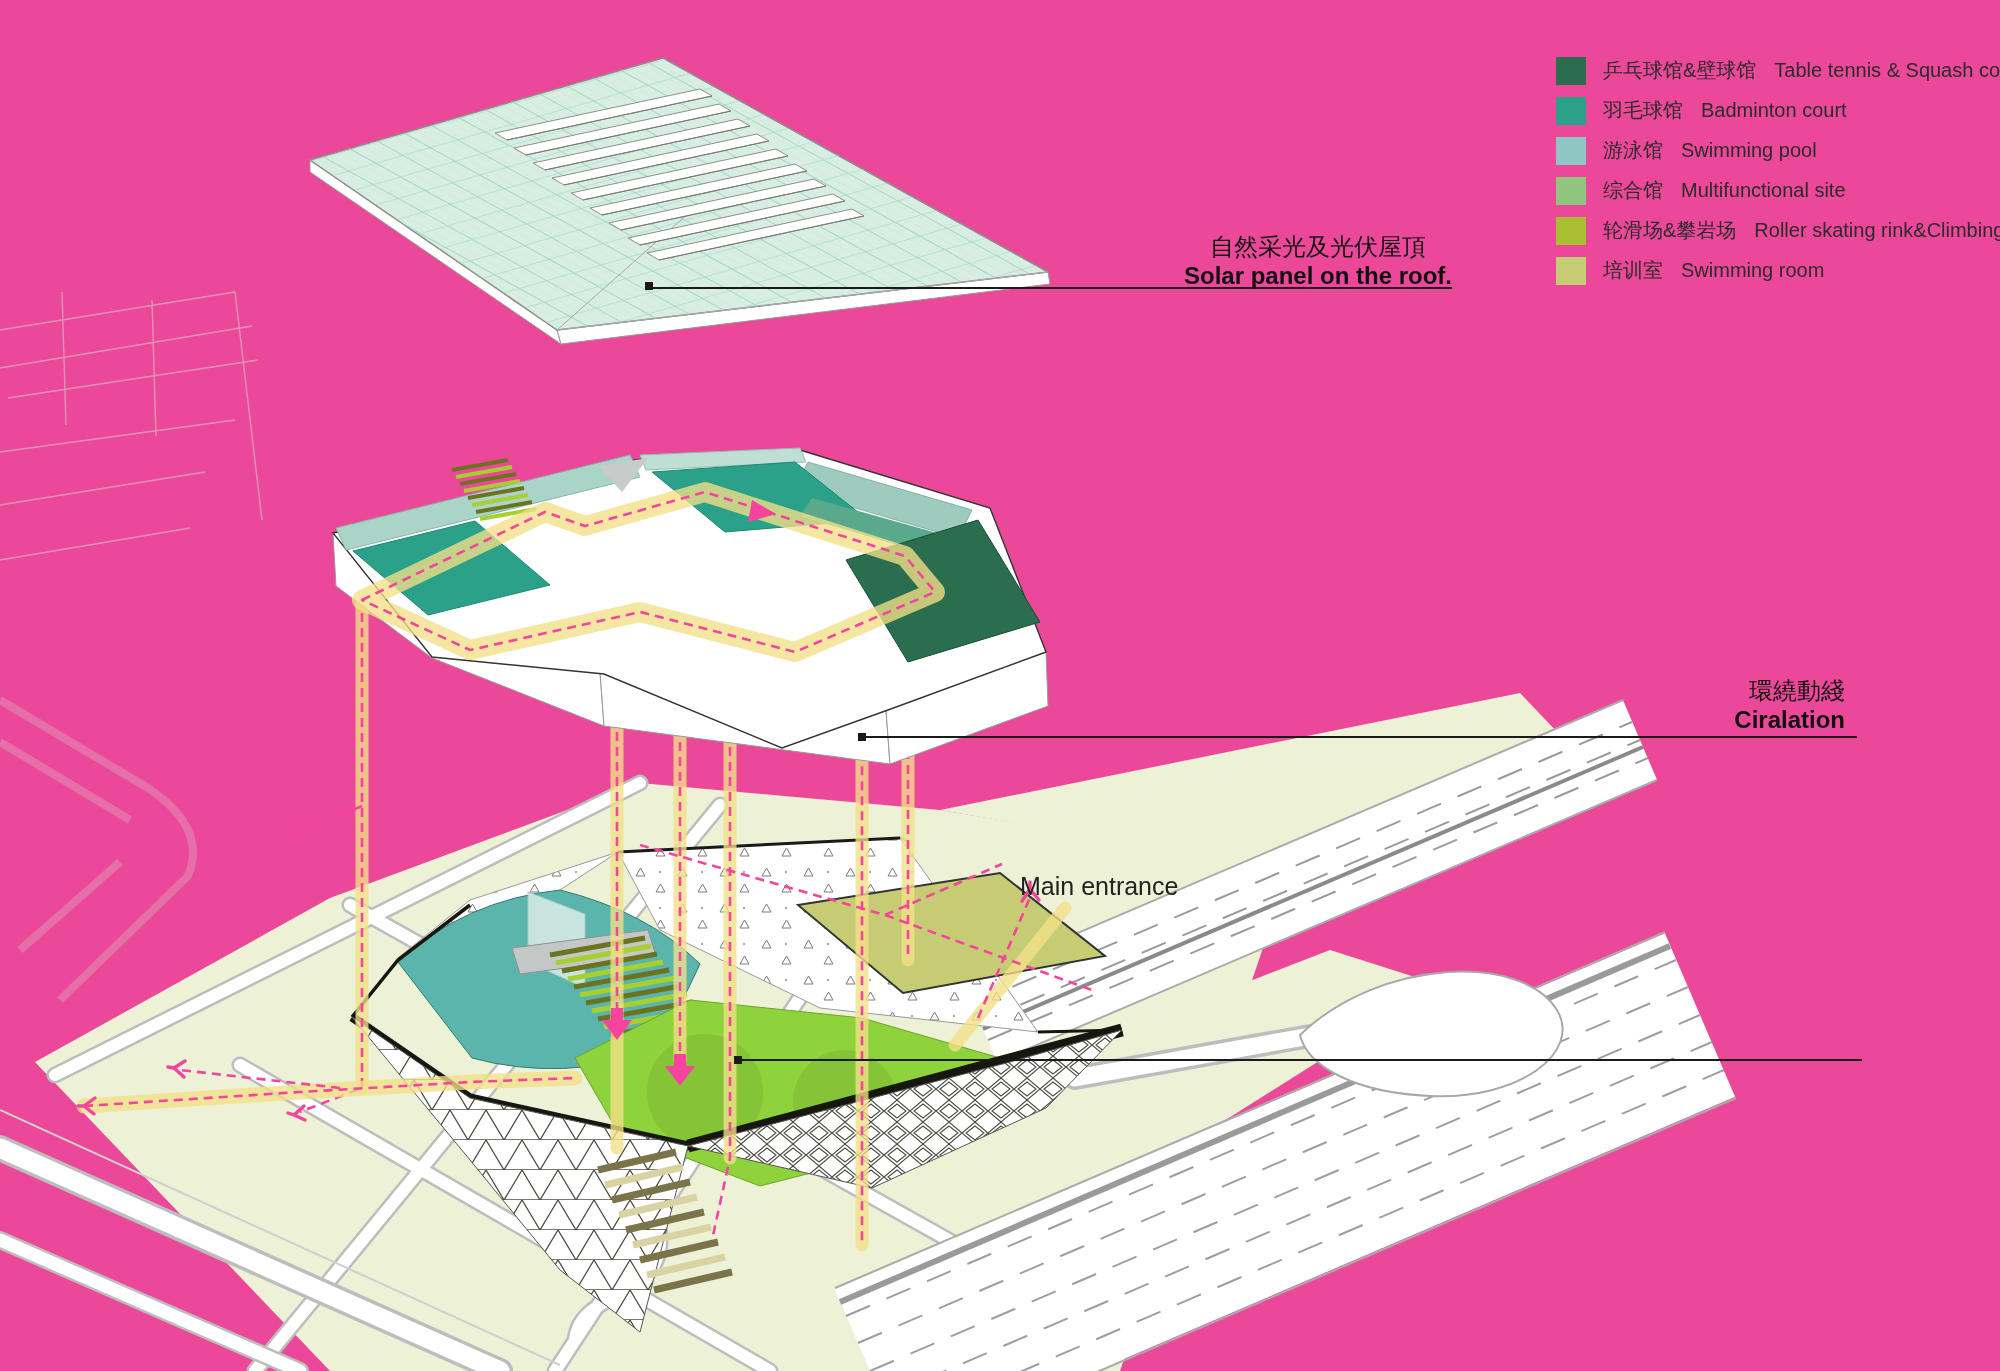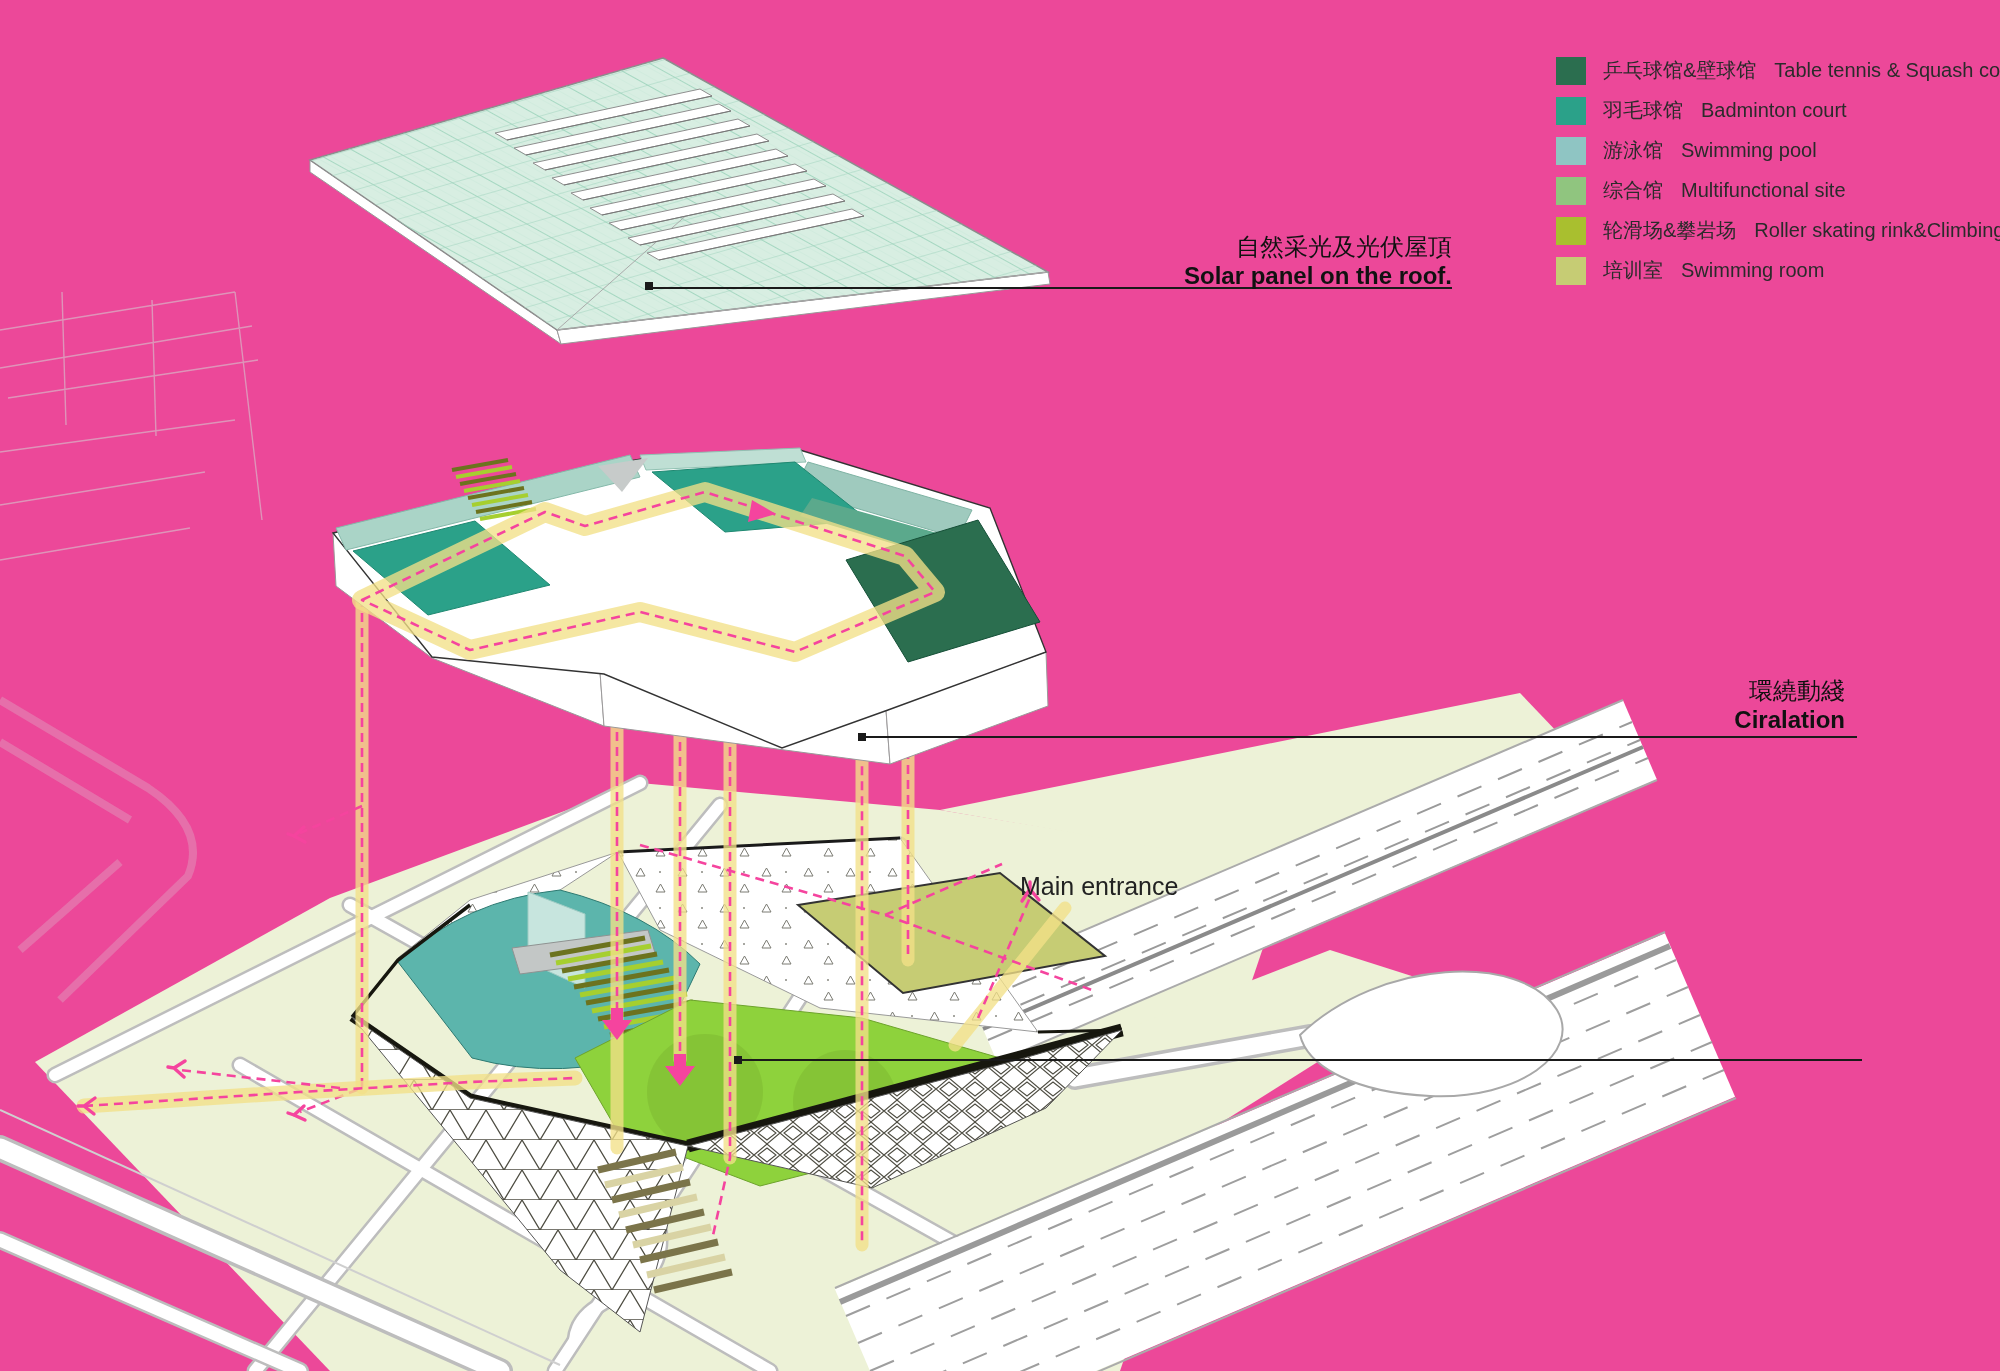--- a/index.html
+++ b/index.html
@@ -328,21 +328,21 @@
     <span class="legend-cn">轮滑场&amp;攀岩场</span>
     <span class="legend-en">Roller skating rink&amp;Climbing wall</span>
   </div>
   <div class="legend-row">
     <span class="swatch" style="background-color: rgb(198, 204, 116);"></span>
     <span class="legend-cn">培训室</span>
     <span class="legend-en">Swimming room</span>
   </div>
 </div>
 
-<div class="anno" style="right:548px;top:232px;">
+<div class="anno" style="right:548px;top:232px;text-align:center;">
   <span class="cn">自然采光及光伏屋頂</span>
   <span class="en">Solar panel on the roof.</span>
 </div>
 
 <div class="anno" style="right:155px;top:676px;">
   <span class="cn">環繞動綫</span>
   <span class="en">Ciralation</span>
 </div>
 
 

